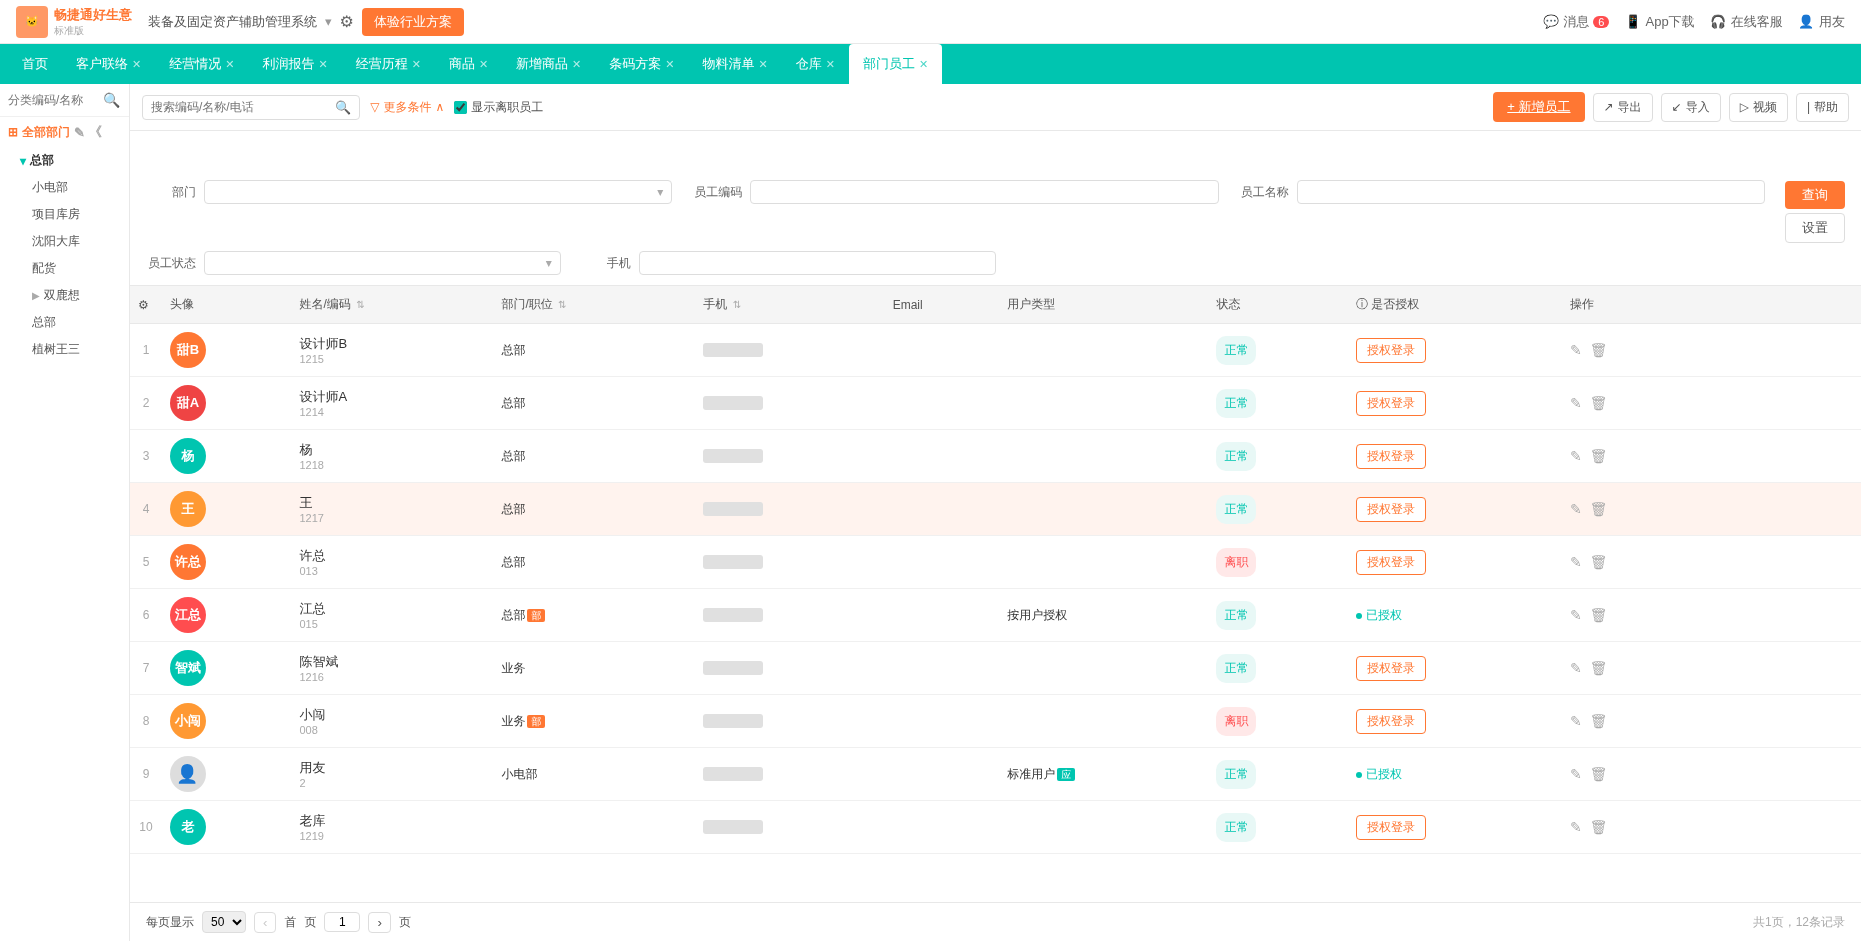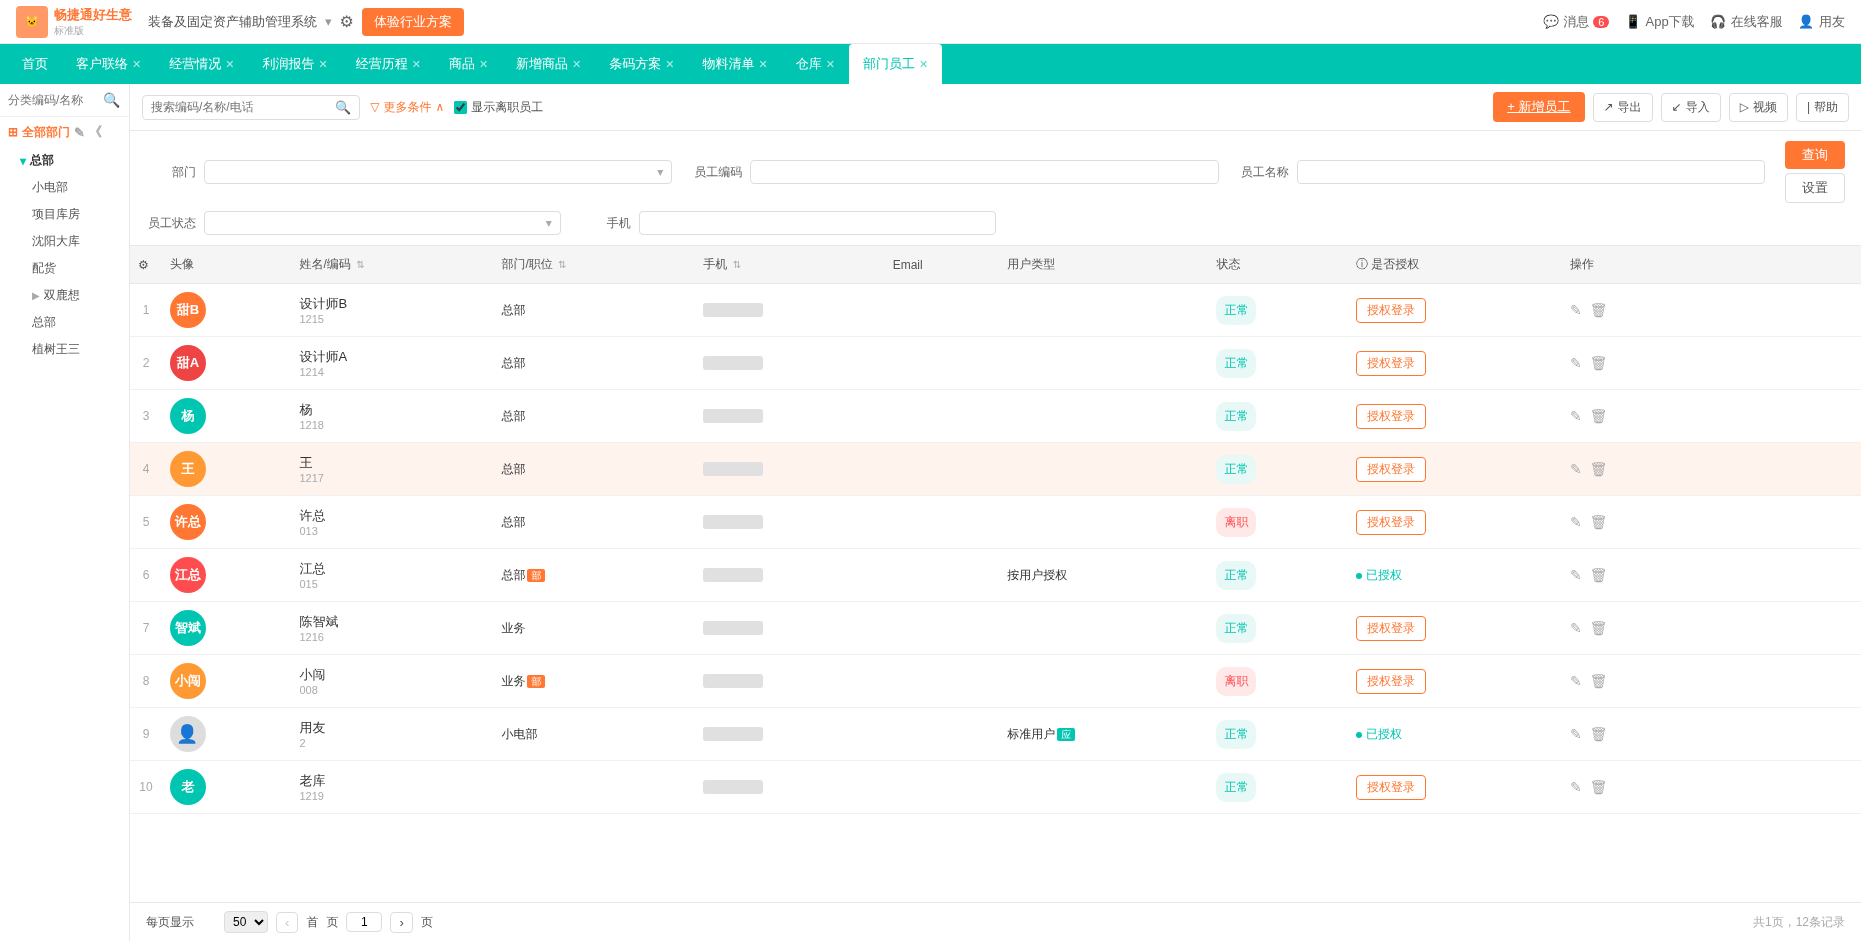--- a/index.html
+++ b/index.html
@@ -74,21 +74,21 @@
     .adv-filter {
       background: #fff; border-bottom: 1px solid #e8e8e8; padding: 10px 16px;
     }
     .adv-filter-row { display: flex; align-items: center; gap: 20px; margin-bottom: 8px; }
     .adv-filter-row:last-child { margin-bottom: 0; }
     .adv-field { display: flex; align-items: center; gap: 8px; flex: 1; }
     .adv-field label { color: #666; font-size: 12px; white-space: nowrap; min-width: 50px; text-align: right; }
     .adv-field input { border: 1px solid #ddd; border-radius: 4px; padding: 4px 8px; font-size: 12px; flex: 1; outline: none; }
     .adv-select { display: flex; align-items: center; border: 1px solid #ddd; border-radius: 4px; padding: 4px 8px; font-size: 12px; flex: 1; cursor: pointer; }
     .adv-select-arrow { color: #aaa; margin-left: auto; }
-    .adv-filter-actions { display: flex; flex-direction: column; gap: 4px; }
+    .adv-filter-actions { display: flex; flex-direction: column; gap: 4px; margin-top: 40px; }
     .btn-query { background: #ff7733; color: #fff; border: none; border-radius: 4px; padding: 5px 16px; cursor: pointer; font-size: 13px; }
     .btn-set { background: #fff; color: #555; border: 1px solid #ddd; border-radius: 4px; padding: 5px 16px; cursor: pointer; font-size: 13px; }
 
     
     .table-wrap { flex: 1; overflow-y: auto; background: #fff; }
     table { width: 100%; border-collapse: collapse; }
     thead tr { background: #f5f5f5; }
     thead th {
       padding: 10px 8px; font-size: 12px; color: #555; text-align: left;
       border-bottom: 1px solid #e8e8e8; white-space: nowrap; font-weight: normal;
@@ -109,21 +109,21 @@
     .op-icon { color: #aaa; cursor: pointer; font-size: 14px; }
     .dept-tag { background: #ff7733; color: #fff; font-size: 10px; padding: 1px 4px; border-radius: 2px; margin-left: 2px; }
     .user-tag { background: #00c5b0; color: #fff; font-size: 10px; padding: 1px 4px; border-radius: 2px; margin-left: 2px; }
     .sort-icon { color: #aaa; font-size: 10px; margin-left: 2px; }
 
     
     .pagination {
       background: #fff; border-top: 1px solid #e8e8e8;
       padding: 8px 16px; display: flex; align-items: center; gap: 8px; font-size: 12px; color: #555;
     }
-    .pagination select { border: 1px solid #ddd; border-radius: 4px; padding: 2px 4px; font-size: 12px; margin-left: 22px; }
+    .pagination select { border: 1px solid #ddd; border-radius: 4px; padding: 2px 4px; font-size: 12px; }
     .pagination-btn { border: 1px solid #ddd; background: #fff; border-radius: 4px; padding: 2px 8px; cursor: pointer; color: #555; }
     .pagination-btn:disabled { color: #ccc; cursor: default; }
     .pagination-input { border: 1px solid #ddd; border-radius: 4px; padding: 2px 6px; width: 36px; text-align: center; font-size: 12px; }
     .pagination-info { margin-left: auto; color: #aaa; }
 
     .blurred { background: #e0e0e0; color: transparent; border-radius: 3px; display: inline-block; min-width: 60px; height: 14px; }
   </style>
 </head>
 <body>
 

